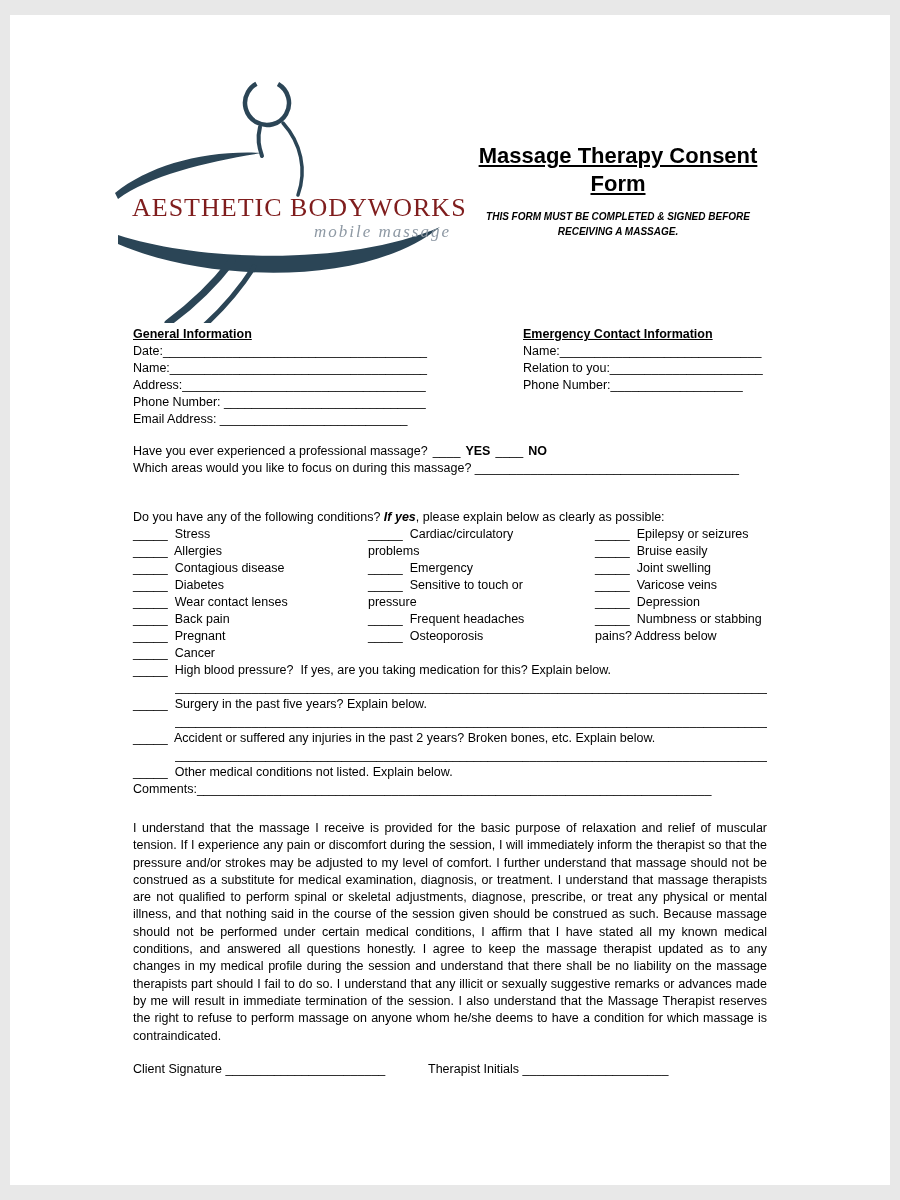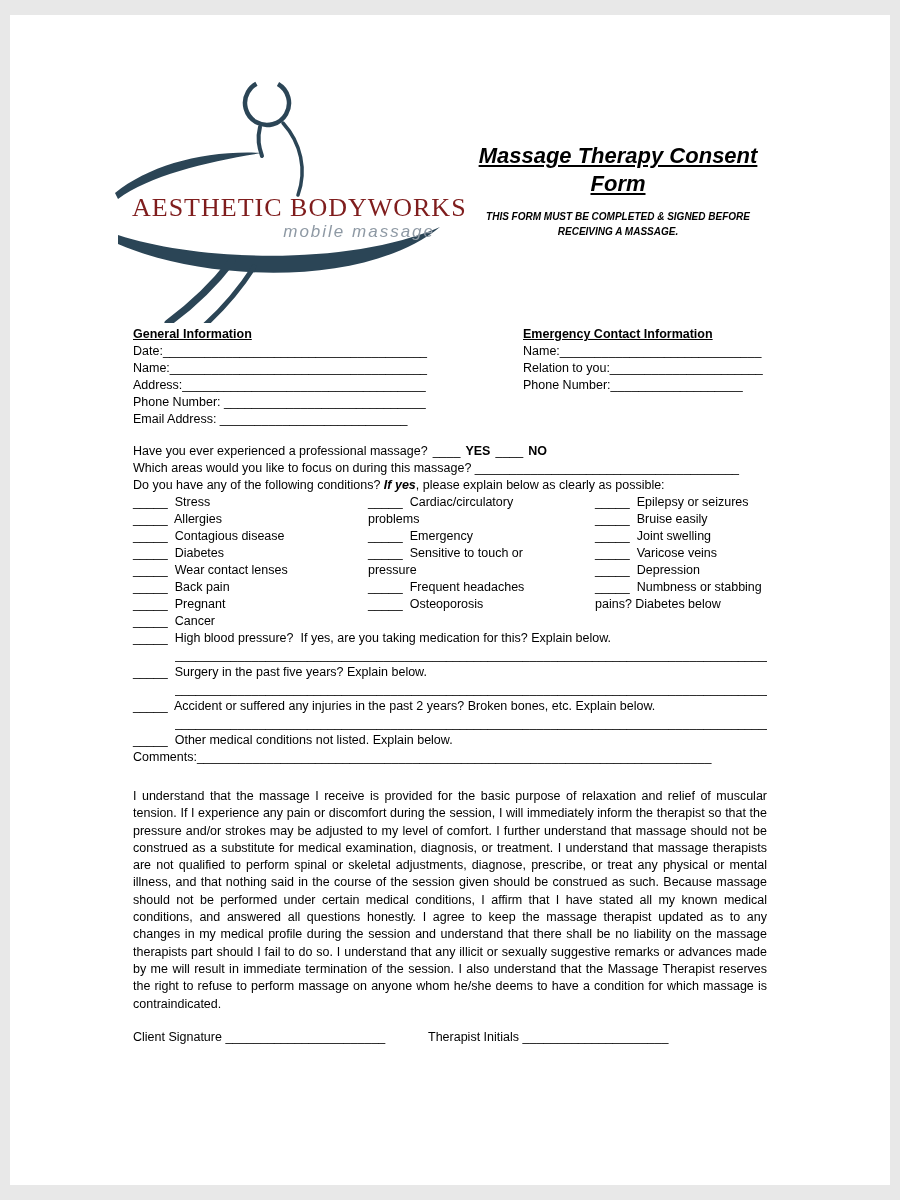--- a/index.html
+++ b/index.html
@@ -20,45 +20,44 @@
   .header { position: relative; height: 311px; }
   .logo-area { position: absolute; left: 100px; top: 50px; width: 345px; height: 258px; }
   .logo-area svg { position: absolute; left: 0; top: 0; }
   .logo-name {
     position: absolute; left: 22px; top: 128px;
     font-family: "Liberation Serif", serif;
     font-size: 26px; letter-spacing: 1px; white-space: nowrap;
     color: #7f1d1d;
   }
   .logo-tagline {
-    position: absolute; right: 20px; top: 157px;
-    font-family: Liberation Sans, sans-serif; font-style: italic;
+    position: absolute; right: 4px; top: 157px;
+    font-family: Liberation Serif, serif; font-style: italic;
     font-size: 17px; letter-spacing: 2px;
     color: #8e99a4;
     margin-left: 37px;
   }
   .title-block { position: absolute; left: 438px; top: 127px; width: 340px; text-align: center; }
   .title-line {
     font-size: 22px; font-weight: bold; text-decoration: underline;
     line-height: 28px;
-    font-style: italic;
   }
   .subtitle { margin-top: 12px; font-size: 10px; font-weight: bold; font-style: italic; line-height: 14.5px; }
   
   .content { padding: 0 123px; font-size: 12.5px; line-height: 17px; }
   .heading { font-weight: bold; text-decoration: underline; font-size: 12.5px; }
   .info-row { display: flex; }
   .col-general { width: 390px; }
   .col-emergency { flex: 1; }
   .blank { white-space: nowrap; }
   .q-block { margin-top: 15px; }
   .sp { margin-left: 5px; }
   .bold { font-weight: bold; }
   .bold-italic { font-weight: bold; font-style: italic; }
-  .cond-intro { }
+  .cond-intro { margin-top: 32px; }
   .cond-grid { display: flex; }
   .cond-c1 { width: 235px; }
   .cond-c2 { width: 227px; }
   .cond-c3 { width: 172px; }
   .pre { white-space: pre-wrap; }
   .rule-line {
     margin-left: 42px; max-width: 592px; height: 17px;
     white-space: nowrap; overflow: hidden;
   }
   .comments-line { }
@@ -155,21 +154,21 @@
         <div class="pre">_____  Frequent headaches</div>
         <div class="pre">_____  Osteoporosis</div>
       </div>
       <div class="cond-c3">
         <div class="pre">_____  Epilepsy or seizures</div>
         <div class="pre">_____  Bruise easily</div>
         <div class="pre">_____  Joint swelling</div>
         <div class="pre">_____  Varicose veins</div>
         <div class="pre">_____  Depression</div>
         <div class="pre">_____  Numbness or stabbing</div>
-        <div class="pre">pains? Diabetes below</div>
+        <div class="pre">pains? Address below</div>
       </div>
     </div>
 
     <div class="pre">_____  High blood pressure?  If yes, are you taking medication for this? Explain below.</div>
 
     <div class="rule-line">__________________________________________________________________________________________</div>
     <div class="pre">_____  Surgery in the past five years? Explain below.</div>
     <div class="rule-line">__________________________________________________________________________________________</div>
     <div class="pre">_____  Accident or suffered any injuries in the past 2 years? Broken bones, etc. Explain below.</div>
     <div class="rule-line">__________________________________________________________________________________________</div>

